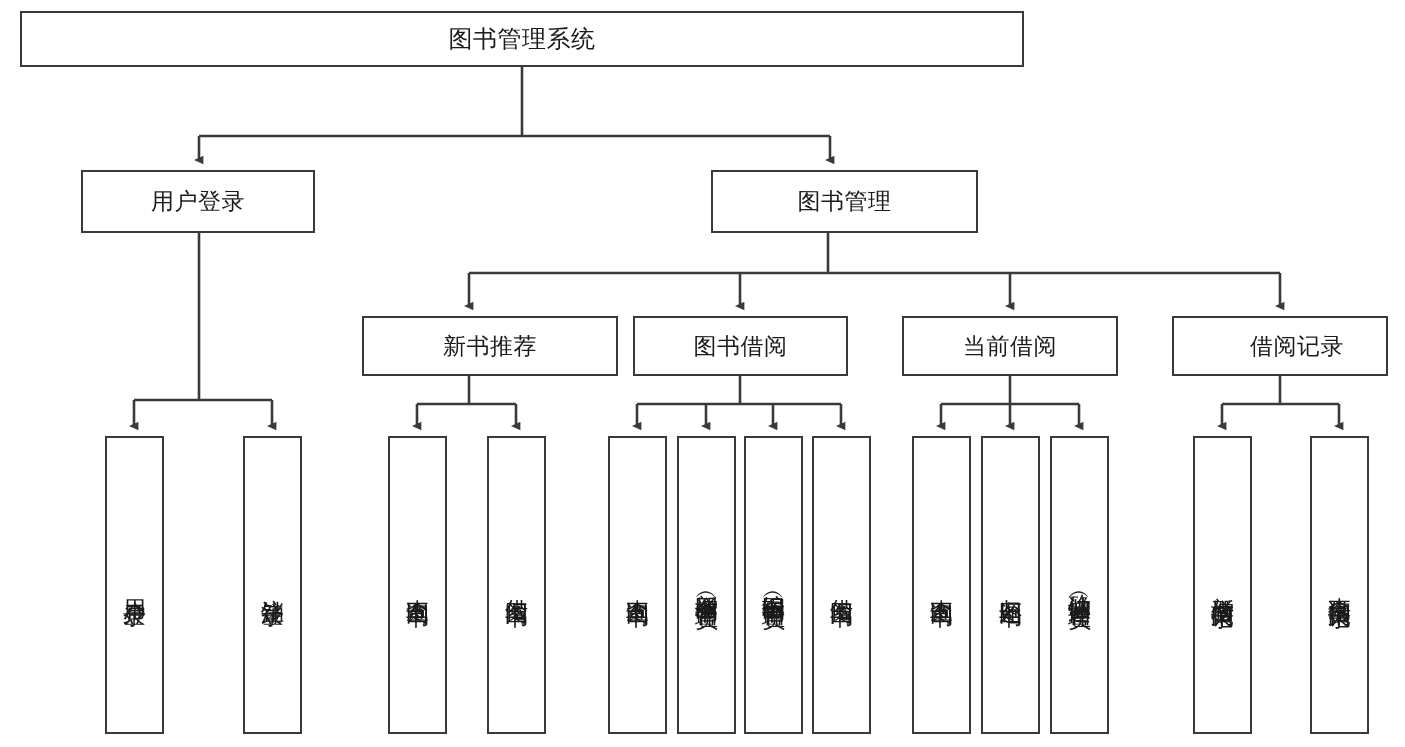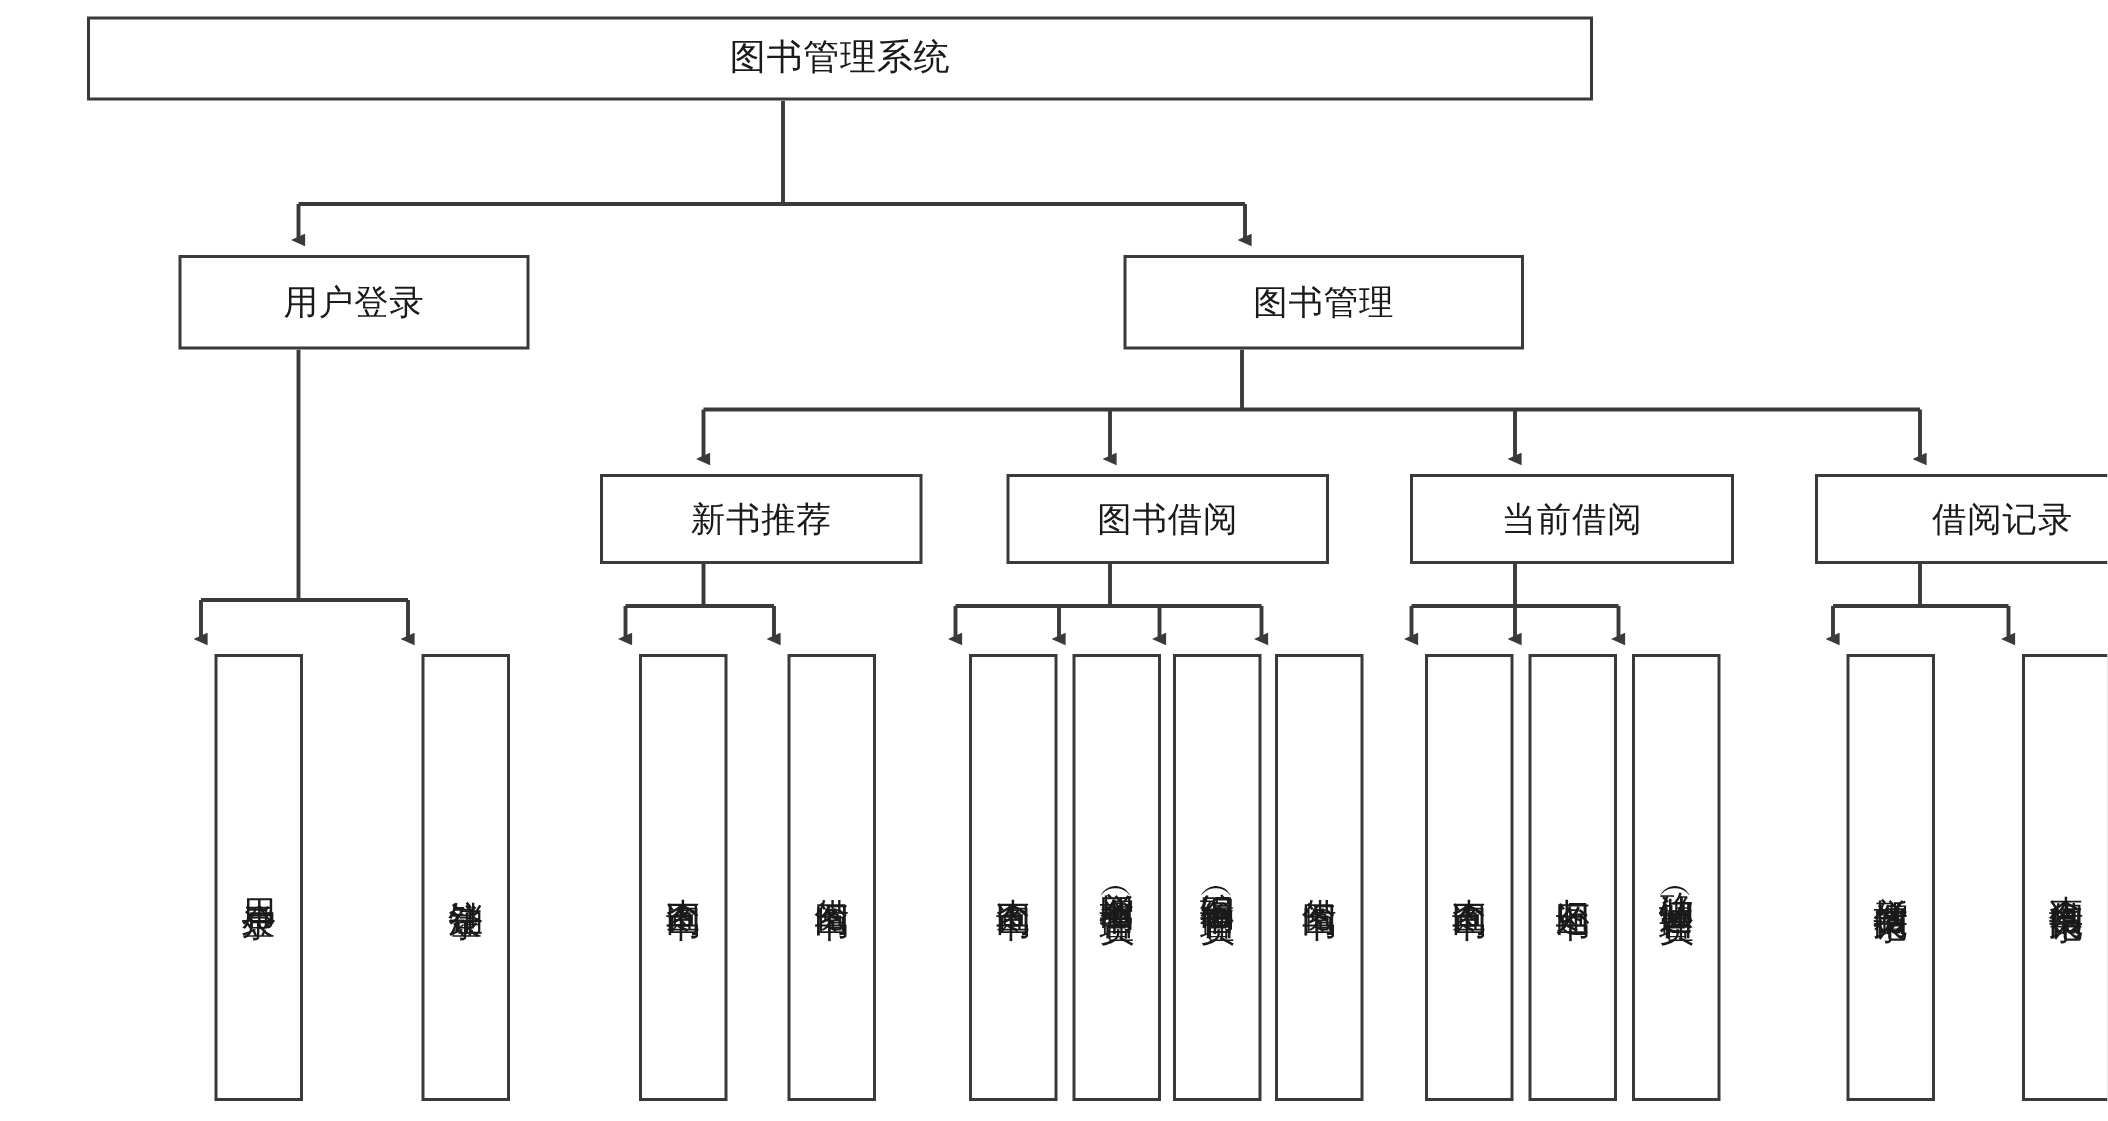--- a/index.html
+++ b/index.html
@@ -29,21 +29,20 @@
     position: absolute;
     box-sizing: border-box;
     background: #ffffff;
     border: 2px solid #3a3a3a;
     display: flex;
     align-items: center;
     justify-content: center;
     text-align: center;
     color: #1a1a1a;
     z-index: 2;
-    margin-left: 38px;
   }
   .node .label {
     display: block;
     line-height: 1.16;
     letter-spacing: 0.5px;
   }
   .node.horiz .label {
     font-size: 23px;
   }
   .node.root .label {
@@ -133,21 +132,21 @@
   </div>
 
   <div class="node horiz" style="left:81px; top:170px; width:234px; height:63px;">
     <span class="label">用户登录</span>
   </div>
 
   <div class="node horiz" style="left:711px; top:170px; width:267px; height:63px;">
     <span class="label">图书管理</span>
   </div>
 
-  <div class="node horiz" style="left:362px; top:316px; width:215px; height:60px;">
+  <div class="node horiz" style="left:362px; top:316px; width:256px; height:60px;">
     <span class="label">新书推荐</span>
   </div>
 
   <div class="node horiz" style="left:633px; top:316px; width:215px; height:60px;">
     <span class="label">图书借阅</span>
   </div>
 
   <div class="node horiz" style="left:902px; top:316px; width:216px; height:60px;">
     <span class="label">当前借阅</span>
   </div>

